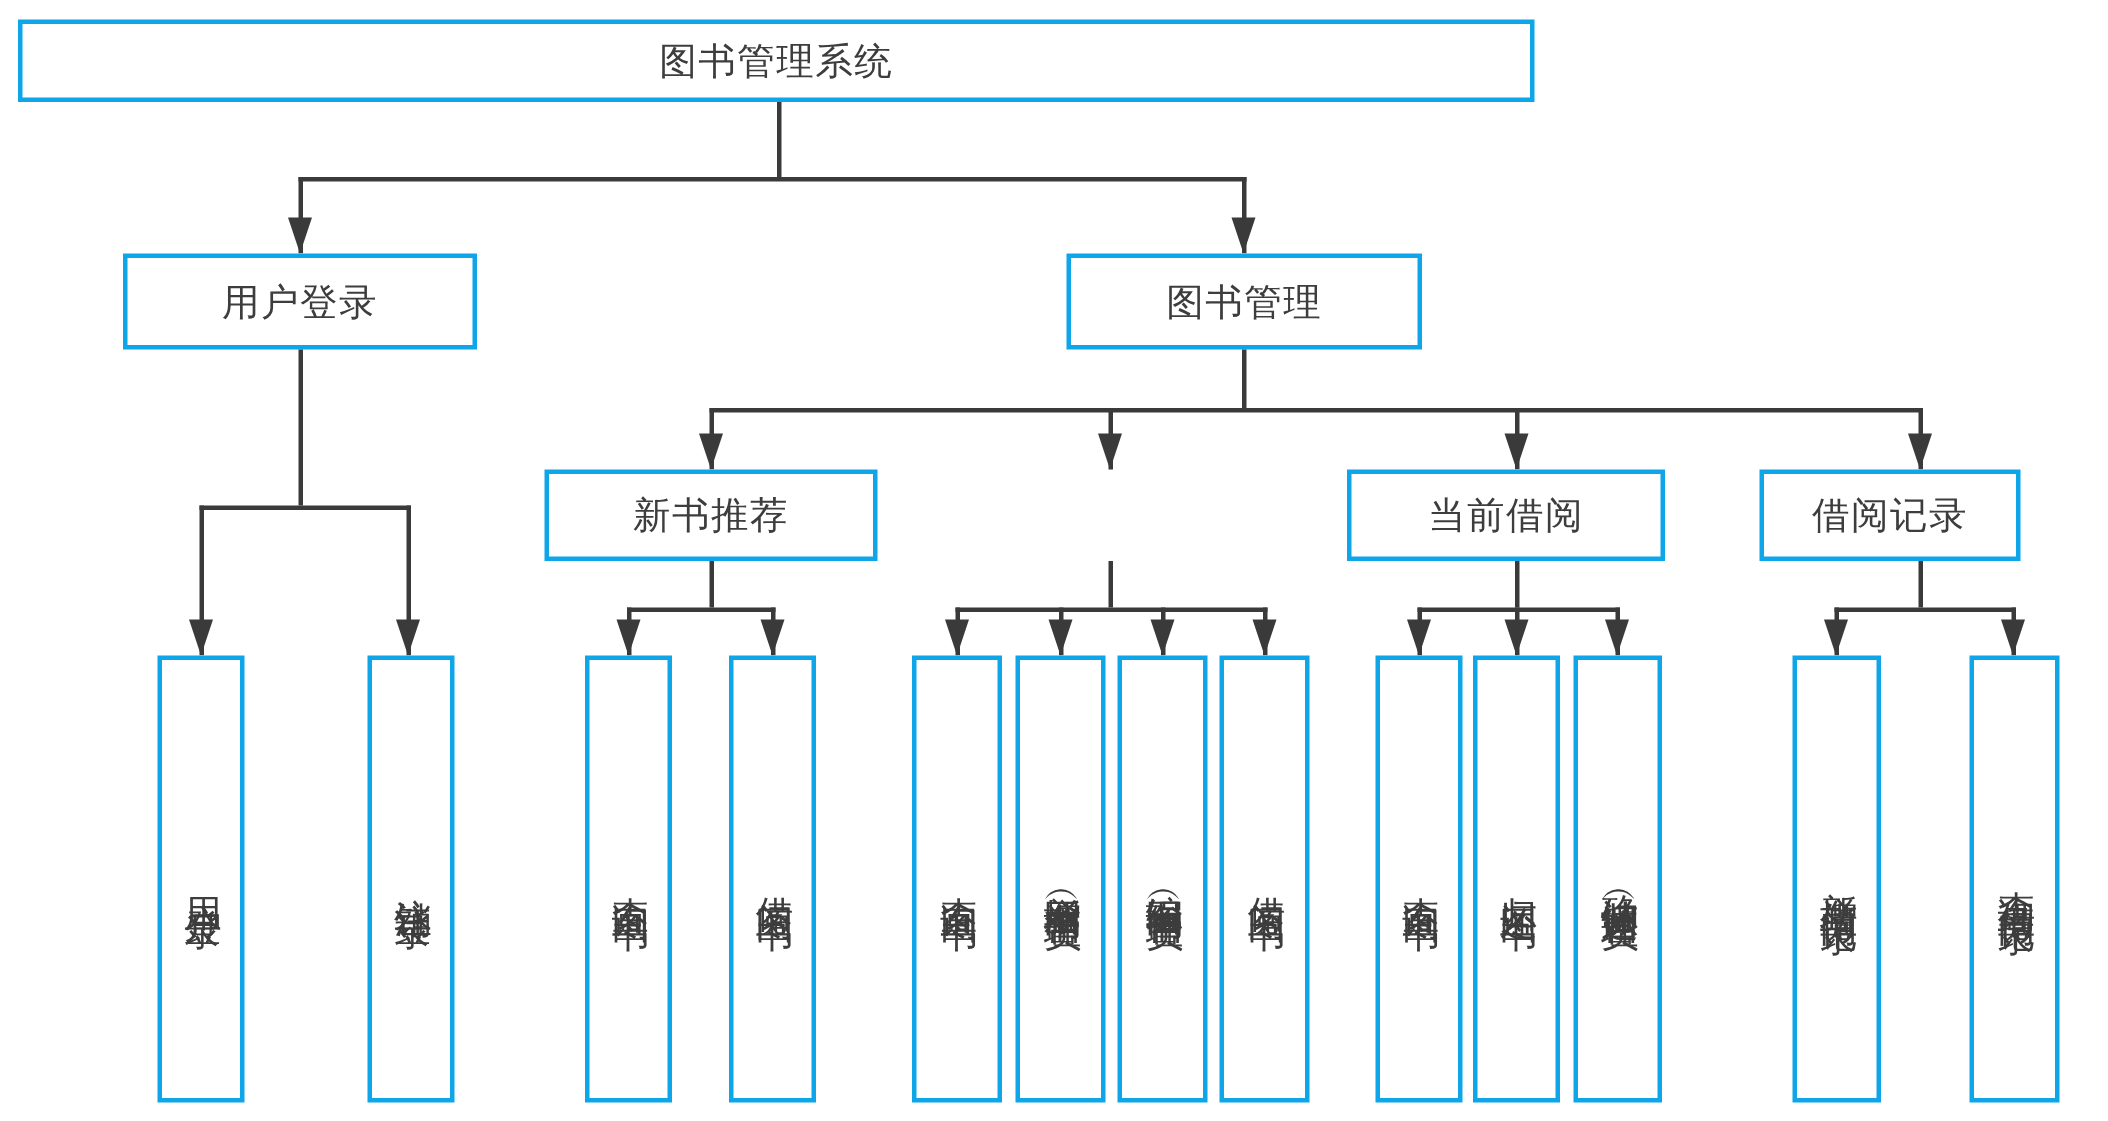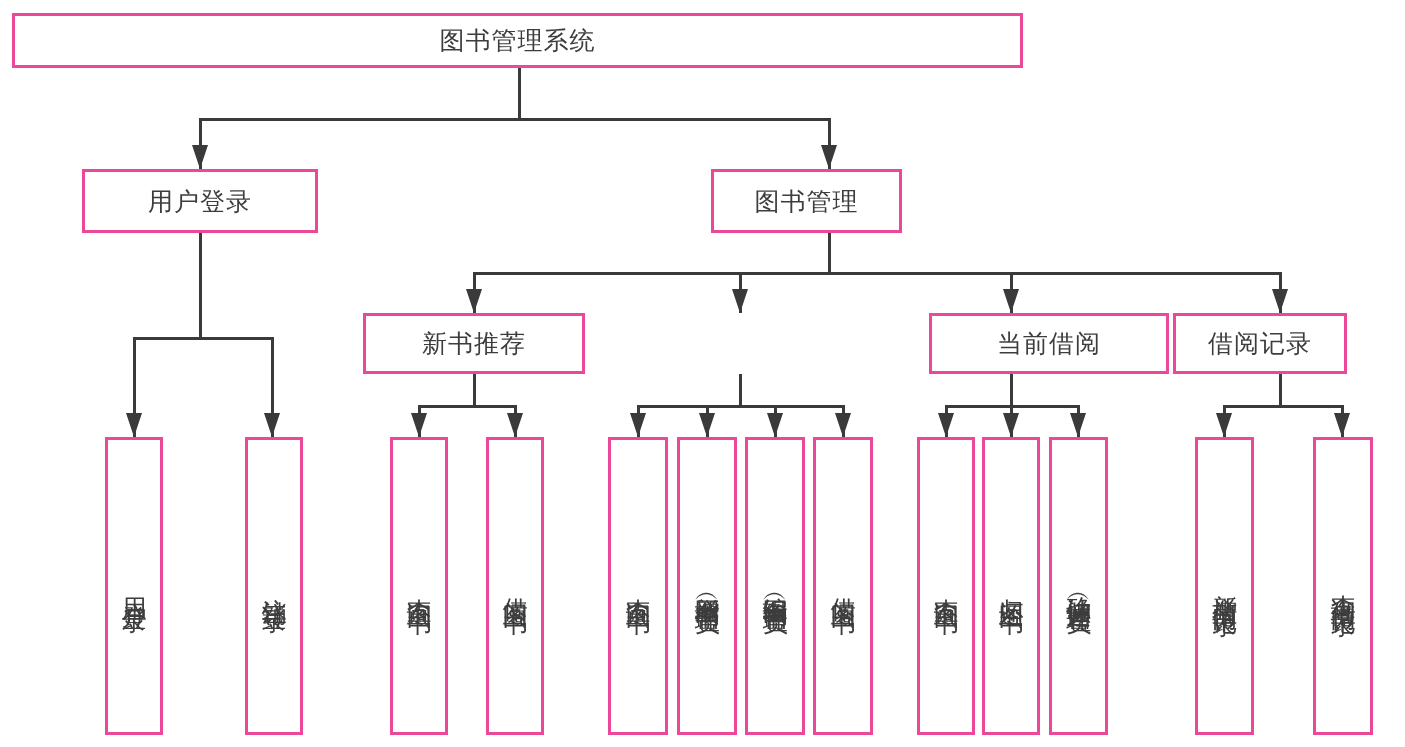--- a/index.html
+++ b/index.html
@@ -6,21 +6,21 @@
   .canvas{
     position:relative;
     width:1405px;height:747px;
     background:#ffffff;
     font-family:"Liberation Sans","DejaVu Sans",sans-serif;
     overflow:hidden;
   }
   .box{
     position:absolute;
     box-sizing:border-box;
-    border:3px solid #ec4899;
+    border:3px solid #0ea5e9;
     background:#ffffff;
     display:flex;
     align-items:center;
     justify-content:center;
     color:#3d3d3d;
   }
   .box .lbl{
     font-size:25px;
     letter-spacing:1px;
     white-space:nowrap;
@@ -70,21 +70,21 @@
   <div class="line" style="left:518px;top:68px;width:3px;height:50px"></div>
   <div class="line" style="left:199px;top:118px;width:632px;height:3px"></div>
   <div class="line" style="left:199px;top:118px;width:3px;height:51px"></div>
   <div class="arrowhead" style="left:192px;top:145px"></div>
   <div class="line" style="left:828px;top:118px;width:3px;height:51px"></div>
   <div class="arrowhead" style="left:821px;top:145px"></div>
 
   <div class="box" style="left:82px;top:169px;width:236px;height:64px">
     <span class="lbl">用户登录</span>
   </div>
-  <div class="box" style="left:711px;top:169px;width:191px;height:64px">
+  <div class="box" style="left:711px;top:169px;width:237px;height:64px">
     <span class="lbl">图书管理</span>
   </div>
 
   <div class="line" style="left:199px;top:233px;width:3px;height:104px"></div>
   <div class="line" style="left:133px;top:337px;width:141px;height:3px"></div>
   <div class="line" style="left:133px;top:337px;width:3px;height:100px"></div>
   <div class="arrowhead" style="left:126px;top:413px"></div>
   <div class="line" style="left:271px;top:337px;width:3px;height:100px"></div>
   <div class="arrowhead" style="left:264px;top:413px"></div>
 
@@ -95,21 +95,21 @@
   <div class="line" style="left:739px;top:272px;width:3px;height:41px"></div>
   <div class="arrowhead" style="left:732px;top:289px"></div>
   <div class="line" style="left:1010px;top:272px;width:3px;height:41px"></div>
   <div class="arrowhead" style="left:1003px;top:289px"></div>
   <div class="line" style="left:1279px;top:272px;width:3px;height:41px"></div>
   <div class="arrowhead" style="left:1272px;top:289px"></div>
 
   <div class="box" style="left:363px;top:313px;width:222px;height:61px">
     <span class="lbl">新书推荐</span>
   </div>
-  <div class="box" style="left:929px;top:313px;width:240px;height:61px">
+  <div class="box" style="left:898px;top:313px;width:212px;height:61px">
     <span class="lbl">当前借阅</span>
   </div>
   <div class="box" style="left:1173px;top:313px;width:174px;height:61px">
     <span class="lbl">借阅记录</span>
   </div>
 
   <div class="line" style="left:473px;top:374px;width:3px;height:31px"></div>
   <div class="line" style="left:418px;top:405px;width:99px;height:3px"></div>
   <div class="line" style="left:418px;top:405px;width:3px;height:32px"></div>
   <div class="arrowhead" style="left:411px;top:413px"></div>

